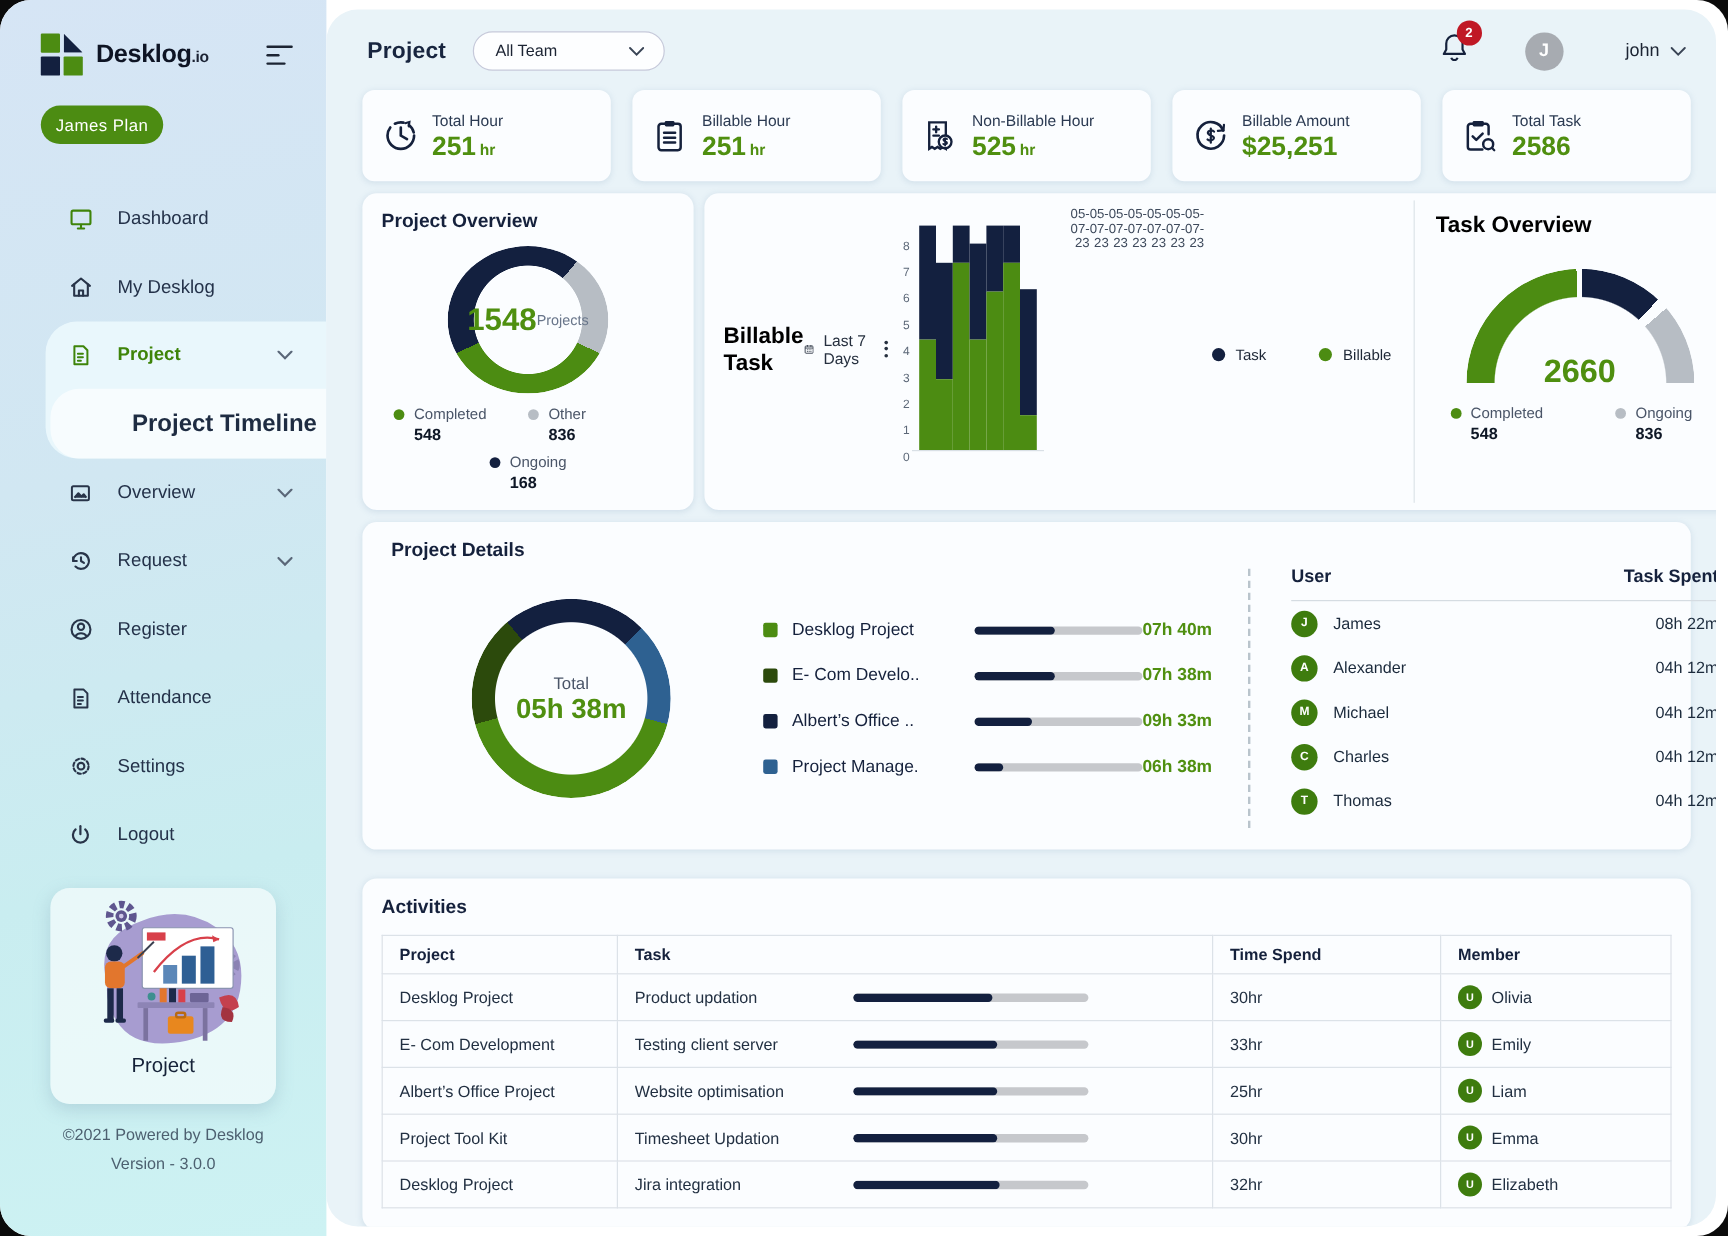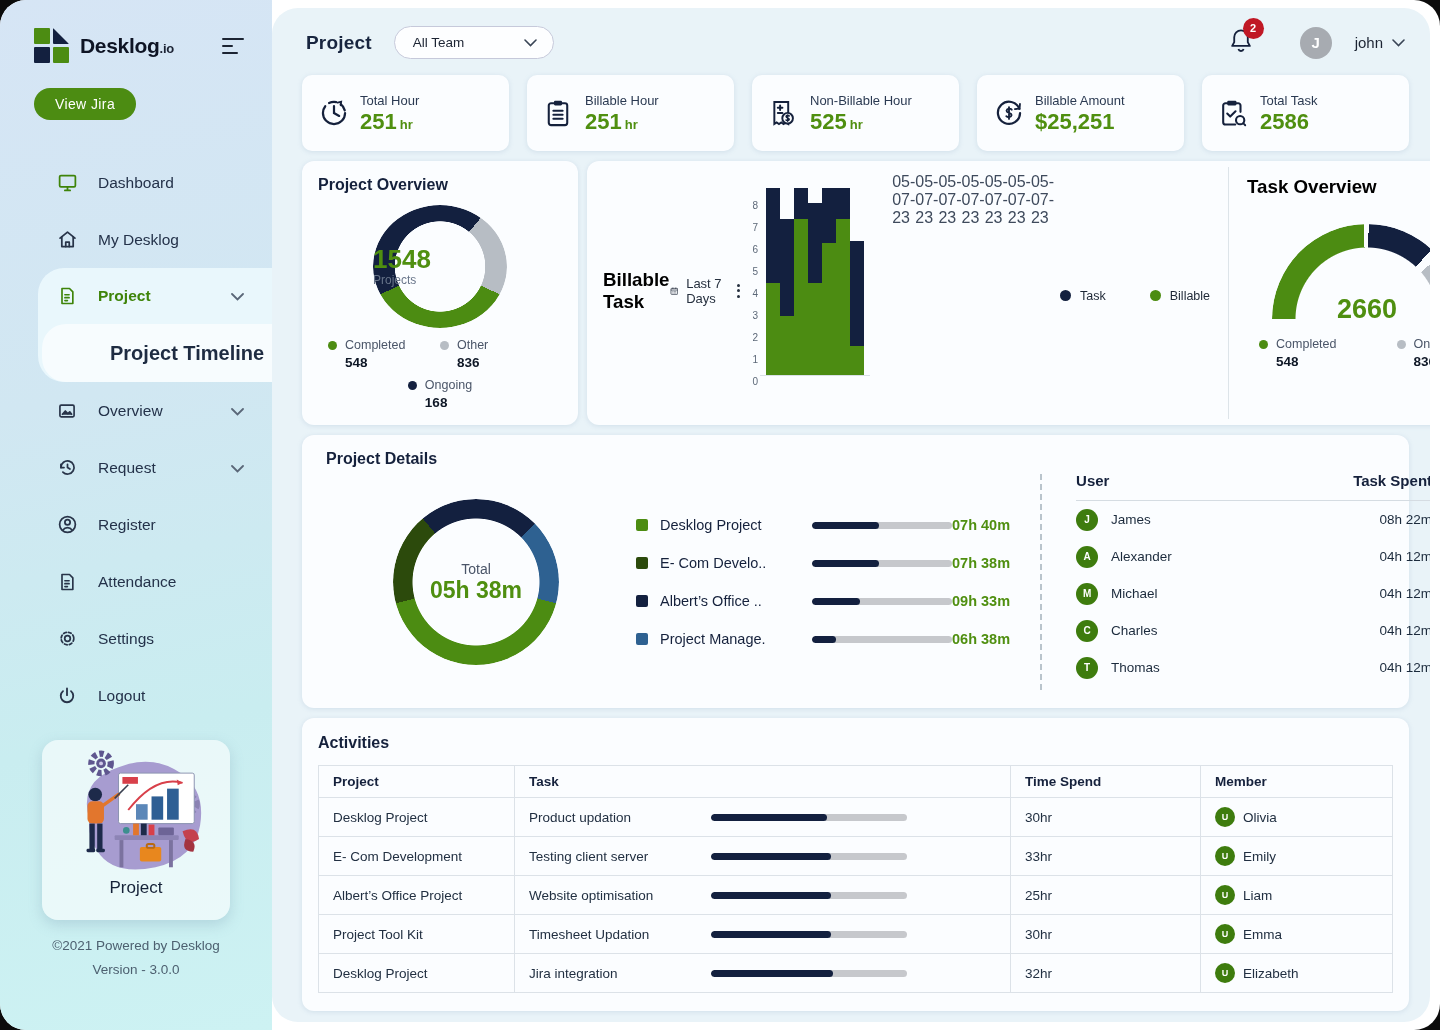--- a/index.html
+++ b/index.html
@@ -42,41 +42,41 @@
   .topbar{display:flex;align-items:center;padding:18px 4px 16px 4px}
   .page-title{font-size:19px;font-weight:700;color:#18253f;letter-spacing:.2px}
   .team-select{margin-left:22px;display:flex;align-items:center;gap:46px;background:#fdfeff;border:1px solid #c6c9da;
     border-radius:18px;padding:8px 16px 8px 18px;font-size:13.5px;color:#1c2433;cursor:pointer;min-width:160px;justify-content:space-between}
   .top-right{margin-left:auto;display:flex;align-items:center}
   .bell-wrap{position:relative;cursor:pointer;margin-right:46px}
   .badge{position:absolute;top:-9px;right:-10px;min-width:21px;height:21px;background:#c01825;color:#fff;border-radius:50%;
     font-size:11px;font-weight:700;display:flex;align-items:center;justify-content:center}
   .avatar{width:32px;height:32px;border-radius:50%;background:#a7abb1;color:#fff;font-size:15px;font-weight:600;
     display:flex;align-items:center;justify-content:center;cursor:pointer}
-  .uname{margin-left:23px;font-size:15px;color:#1c2433;display:flex;align-items:center;gap:9px;cursor:pointer}
+  .uname{margin-left:52px;font-size:15px;color:#1c2433;display:flex;align-items:center;gap:9px;cursor:pointer}
 
   .card{background:#fbfdff;border-radius:12px;box-shadow:0 1px 5px rgba(125,155,185,.22)}
   .card h3{font-size:16px;font-weight:700;color:#15213c}
 
   
   .stats-row{display:flex;gap:18px}
   .stat-card{flex:1;height:76px;display:flex;align-items:center;padding:0 12px 0 16px;background:#fbfdff;border-radius:10px;
     box-shadow:0 1px 5px rgba(125,155,185,.22)}
   .stat-icon{width:42px;flex:none;display:flex}
   .stat-label{font-size:13px;color:#2b3a52;margin-bottom:3px;white-space:nowrap}
   .stat-value{font-size:22px;font-weight:700;color:#4f8f10;line-height:1}
   .stat-value .unit{font-size:13px;font-weight:600;margin-left:3px}
 
   
   .charts-row{display:flex;gap:9px;margin-top:10px;height:264px}
   .overview-card{width:276px;flex:none;padding:15px 16px;display:flex;flex-direction:column}
   .donut-wrap{position:relative;width:134px;height:134px;margin:11px auto 0}
   .donut{width:100%;height:100%;border-radius:50%;
     -webkit-mask:radial-gradient(circle closest-side,transparent 73%,#000 74%);mask:radial-gradient(circle closest-side,transparent 73%,#000 74%)}
-  .donut-center{position:absolute;inset:0;display:flex;flex-direction:column;align-items:flex-start;justify-content:center}
+  .donut-center{position:absolute;inset:0;display:flex;flex-direction:row;align-items:center;justify-content:center}
   .dc-value{font-size:26px;font-weight:700;color:#4f8f10;line-height:1.05}
   .dc-label{font-size:12px;color:#68758a}
   .legend-grid{display:grid;grid-template-columns:1fr 1fr;margin-top:10px;padding:0 10px;row-gap:8px}
   .lg-item{display:flex;flex-direction:column}
   .lg-item.center{grid-column:1/3;justify-self:center}
   .lg-top{display:flex;align-items:center;gap:8px;font-size:12.5px;color:#4a5568}
   .lg-dot{width:9px;height:9px;border-radius:50%;flex:none}
   .lg-val{font-size:13.5px;font-weight:700;color:#0e1726;margin:3px 0 0 17px}
 
   .combo-card{flex:1;display:flex;background:#fbfdff;border-radius:12px;box-shadow:0 1px 5px rgba(125,155,185,.22)}
@@ -87,21 +87,21 @@
   .kebab{display:flex;flex-direction:column;gap:2.5px;padding:2px 4px;cursor:pointer}
   .kebab i{width:3px;height:3px;border-radius:50%;background:#26303f}
   .chart-zone{display:flex;margin-top:12px;flex:1}
   .yaxis{width:16px;position:relative;flex:none}
   .ytick{position:absolute;right:2px;font-size:10px;color:#5c6878}
   .plot{flex:1;position:relative;height:198px;border-bottom:1px solid #d9e0e6;display:flex;padding:0 6px}
   .bar-col{flex:1;display:flex;align-items:flex-end;justify-content:center}
   .bar-stack{display:flex;flex-direction:column;width:14px}
   .bar-stack .seg{width:14px}
   .xlabels{display:flex;padding:0 6px;margin:7px 0 0 16px}
-  .bar-label{flex:1;text-align:left;font-size:16px;color:#3e4a5c}
+  .bar-label{flex:1;text-align:right;font-size:11px;color:#3e4a5c}
   .chart-legend{display:flex;justify-content:center;gap:44px;margin-top:10px}
   .cl-item{display:flex;align-items:center;gap:9px;font-size:12.5px;color:#1d2736}
   .cl-dot{width:11px;height:11px;border-radius:50%}
   .vdivider{width:1px;background:#dde4e9;margin:6px 0}
   .taskov-pane{width:276px;flex:none;padding:15px 18px;display:flex;flex-direction:column}
   .gauge-wrap{position:relative;width:190px;height:97px;margin:26px auto 0;overflow:hidden}
   .gauge{position:absolute;top:0;left:0;width:190px;height:190px;border-radius:50%;
     -webkit-mask:radial-gradient(circle,transparent 0 71px,#000 72px);mask:radial-gradient(circle,transparent 0 71px,#000 72px)}
   .gauge-value{position:absolute;left:0;right:0;bottom:-4px;text-align:center;font-size:27px;font-weight:700;color:#4f8f10}
   .gauge-legend{display:flex;justify-content:flex-start;gap:60px;margin:16px 0 0 12px}
@@ -127,21 +127,21 @@
   .pd-users{width:400px;flex:none;padding:4px 10px 0 34px;display:flex;flex-direction:column}
   .pu-head{display:flex;justify-content:space-between;font-size:15px;font-weight:700;color:#15213c;
     padding-bottom:11px;border-bottom:1px solid #d5dce2}
   .user-row{display:flex;align-items:center;padding:7.5px 0}
   .u-avatar{width:22px;height:22px;border-radius:50%;background:#3e7c0e;color:#fff;font-size:10px;font-weight:700;
     display:flex;align-items:center;justify-content:center;margin-right:13px;flex:none}
   .u-name{font-size:13.5px;color:#1b2a3c}
   .u-time{margin-left:auto;font-size:13.5px;color:#1b2a3c}
 
   
-  .activities-card{margin-top:10px;height:293px;padding:16px}
+  .activities-card{margin-top:24px;height:293px;padding:16px}
   .act-table{width:100%;border-collapse:collapse;margin-top:13px;table-layout:fixed}
   .act-table th,.act-table td{border:1px solid #dce2e8;text-align:left;font-weight:400}
   .act-table th{padding:8px 14px;font-size:13.5px;font-weight:700;color:#15213c}
   .act-table td{padding:9px 14px;font-size:13.5px;color:#223042}
   .task-flex{display:flex;align-items:center;gap:14px}
   .task-flex .tname{width:168px;white-space:nowrap;overflow:hidden;flex:none}
   .task-flex .track{width:196px}
   .member-flex{display:flex;align-items:center;gap:8px}
   .m-avatar{width:20px;height:20px;border-radius:50%;background:#3e7c0e;color:#fff;font-size:9px;font-weight:700;
     display:flex;align-items:center;justify-content:center;flex:none}
@@ -160,21 +160,21 @@
           <span class="lm g"></span>
       </div>
       <div class="brand"><span>Desklog</span><span class="io">.io</span></div>
       <div class="collapse">
           <i></i>
           <i></i>
           <i></i>
         </div>
     </div>
 
-    <button class="view-plan">View Jira</button>
+    <button class="view-plan">James Plan</button>
 
     <nav>
       <div class="nav-item">
         <span class="nico">
           <svg width="21" height="21" viewBox="0 0 24 24" fill="none" stroke="#3e8409" stroke-width="2" stroke-linecap="round">
               <rect x="3" y="4" width="18" height="13" rx="1.5"></rect>
               <path d="M9 21h6M12 17.5v3.5"></path>
             </svg>
         </span>
         <span class="nlabel">Dashboard</span>

